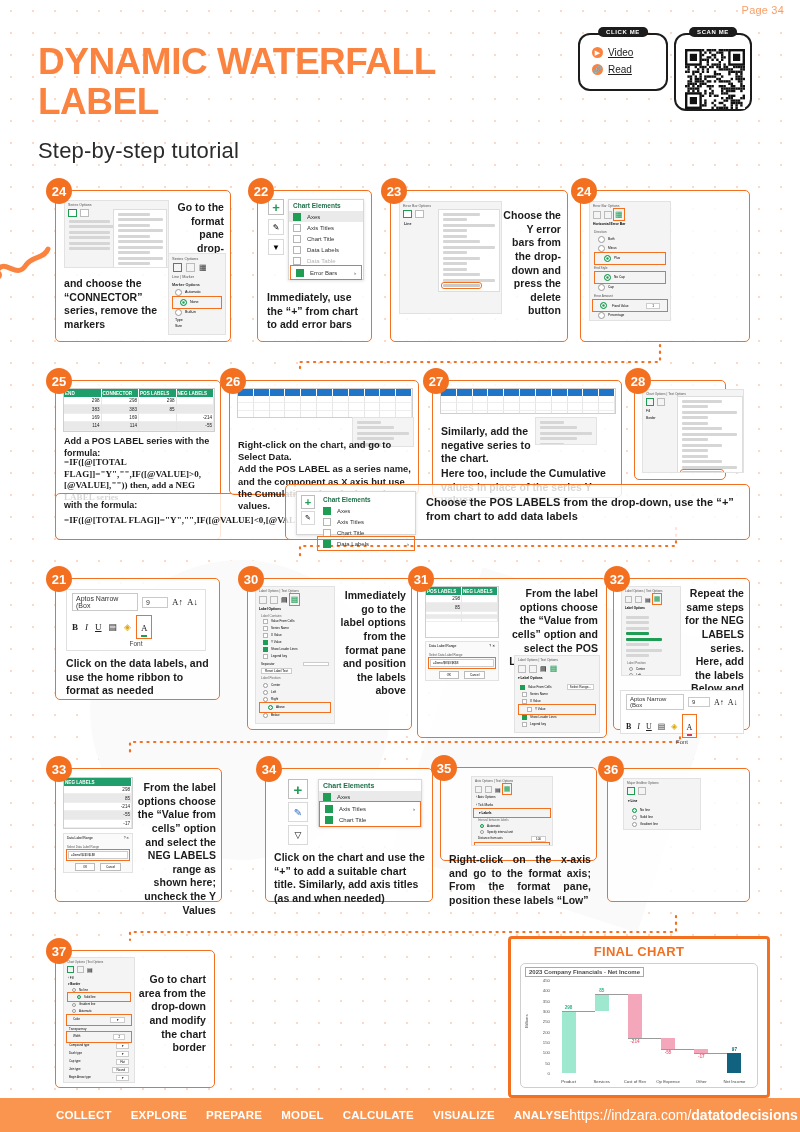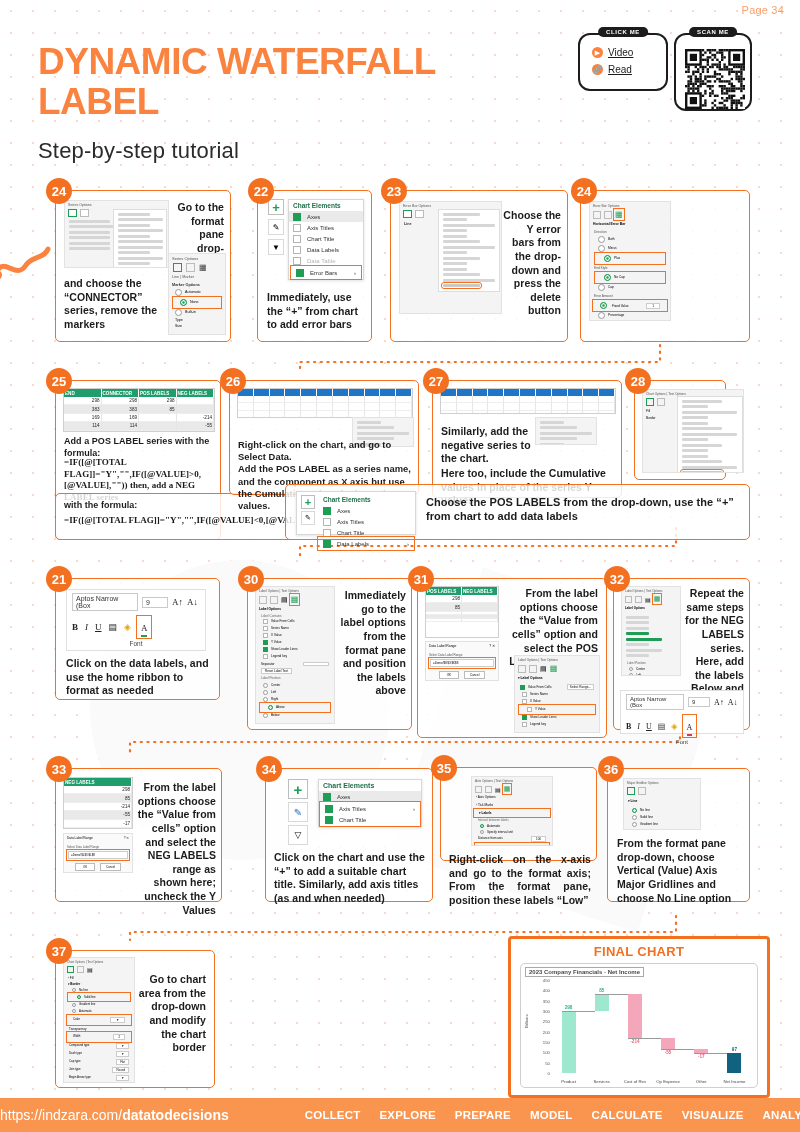--- a/index.html
+++ b/index.html
@@ -1125,21 +1125,20 @@
       <div style="display:flex;gap:3px;padding:0 3px;">
         <span style="width:8px;height:8px;border:1px solid #1f9d55;display:inline-block;"></span>
         <span style="width:8px;height:8px;border:1px solid #bbb;display:inline-block;"></span>
       </div>
       <div style="font-size:3.3px;font-weight:bold;padding:4px;">▾ <span>Line</span></div>
       <div style="font-size:3.2px;padding:1px 8px;"><span class="radio on" style="width:5px;height:5px;"></span><span>No line</span></div>
       <div style="font-size:3.2px;padding:1px 8px;"><span class="radio" style="width:5px;height:5px;"></span><span>Solid line</span></div>
       <div style="font-size:3.2px;padding:1px 8px;"><span class="radio" style="width:5px;height:5px;"></span><span>Gradient line</span></div>
       <div style="font-size:3.2px;padding:1px 8px;"><span class="radio" style="width:5px;height:5px;"></span><span>Automatic</span></div>
     </div>
-    <div class="ctext l" style="left:9px;top:68px;width:128px;font-size:10.5px;">From the format pane drop-down, choose Vertical (Value) Axis Major Gridlines and choose No Line option</div>
   </div>
 
   <div class="card" id="c37" style="left:55px;top:950px;width:160px;height:138px;">
     <div class="badge-num">37</div>
     <div class="shot" style="left:7px;top:6px;width:72px;height:126px;">
       <div style="font-size:2.9px;color:#555;padding:2px 3px;">Chart Options | Text Options</div>
       <div style="display:flex;gap:3px;padding:0 3px;align-items:center;">
         <span style="width:7px;height:7px;border:1px solid #1f9d55;display:inline-block;"></span>
         <span style="width:7px;height:7px;border:1px solid #bbb;display:inline-block;"></span>
         <span style="font-size:6px;">▤</span>
@@ -1231,25 +1230,25 @@
           <div class="xtick" style="left:64.16666666666666px;width:33.166666666666664px;">Services</div>
           <div class="xtick" style="left:97.33333333333333px;width:33.166666666666664px;">Cost of Rev</div>
           <div class="xtick" style="left:130.5px;width:33.166666666666664px;">Op Expense</div>
           <div class="xtick" style="left:163.66666666666666px;width:33.166666666666664px;">Other</div>
           <div class="xtick" style="left:196.83333333333331px;width:33.166666666666664px;">Net Income</div>
         </div>
     </div>
   </div>
 
   <div id="footer">
-    <div id="footer-url">https://indzara.com/<b>datatodecisions</b></div>
     <div id="footer-steps">
         <span>COLLECT</span>
         <span>EXPLORE</span>
         <span>PREPARE</span>
         <span>MODEL</span>
         <span>CALCULATE</span>
         <span>VISUALIZE</span>
         <span>ANALYSE</span>
       </div>
+    <div id="footer-url">https://indzara.com/<b>datatodecisions</b></div>
   </div>
 
 </div>
 
 </body></html>

